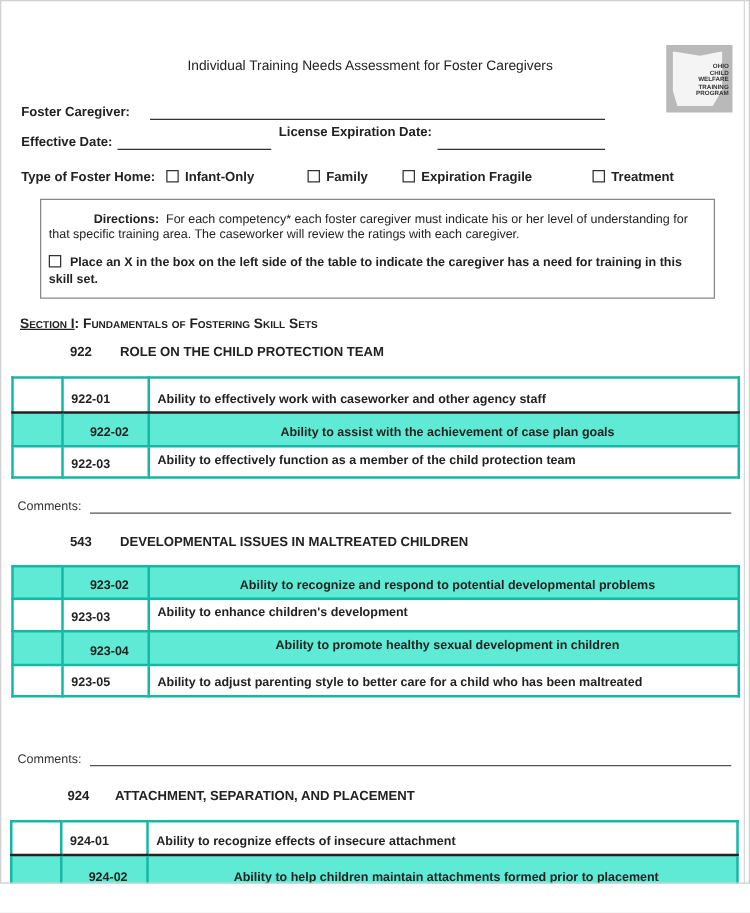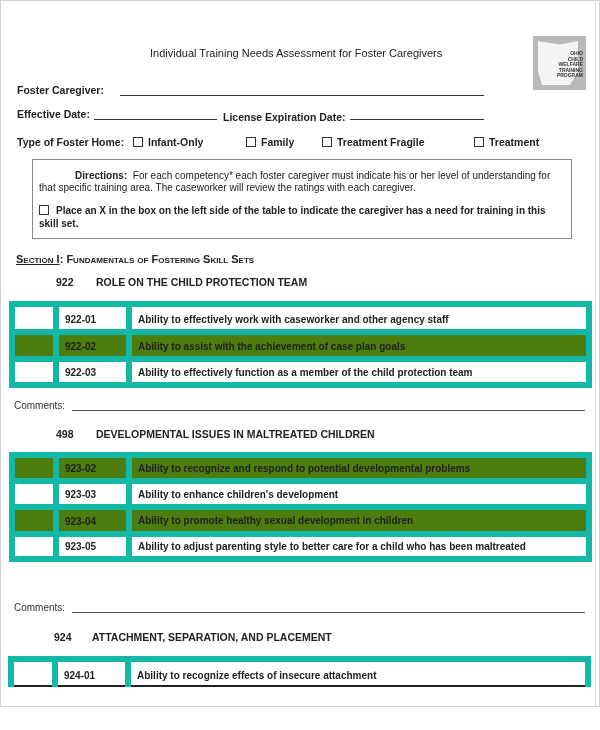--- a/index.html
+++ b/index.html
@@ -43,22 +43,22 @@
     .dir2 { left: 39px; top: 204px; font-size: 10px; line-height: 13px; white-space: normal; width: 528px; font-weight: bold; }
     .sec { left: 16px; top: 253px; font-size: 11px; font-weight: bold; }
     .sec .u { text-decoration: underline; }
     .sc { font-variant: small-caps; }
     .cat { font-size: 10.5px; font-weight: bold; }
     .cat .num { display: inline-block; width: 40px; padding-left: 40px; }
     table.comp {
       position: absolute; left: 9px; width: 583px; border-collapse: collapse;
       font-size: 10px; font-weight: bold;
     }
-    table.comp td { border: 6px solid #14b8a6; padding: 0; vertical-align: bottom; }
-    table.comp tr.shaded td { background: #4d7c0f; }
+    table.comp td { border: 2px solid #14b8a6; padding: 0; vertical-align: bottom; }
+    table.comp tr.shaded td { background: #5eead4; text-align: center; }
     table.comp tr.thick td { border-bottom: 2px solid #222; }
     td.box { width: 38px; }
     td.code { width: 61px; padding-left: 6px !important; padding-bottom: 4px !important; }
     td.desc { padding-left: 6px !important; padding-bottom: 4px !important; }
     td.desc.top { vertical-align: top; padding-top: 5px !important; }
     .comments { font-size: 10px; color: #333; }
     .cut { position: absolute; left: 0; top: 707px; width: 600px; height: 23px; background: #fff; }
   </style>
 </head>
 <body>
@@ -78,32 +78,32 @@
     <div>TRAINING</div>
     <div>PROGRAM</div>
   </div>
 </div>
 
 <div class="abs lbl" style="left:17px; top:84px;">Foster Caregiver:</div>
 <div class="uline" style="left:120px; top:95px; width:364px;"></div>
 
 <div class="abs lbl" style="left:17px; top:108px;">Effective Date:</div>
 <div class="uline" style="left:94px; top:119px; width:123px;"></div>
-<div class="abs lbl" style="left:223px; top:111px;">License Expiration Date:</div>
+<div class="abs lbl" style="left:223px; top:100px;">License Expiration Date:</div>
 <div class="uline" style="left:350px; top:119px; width:134px;"></div>
 
 <div class="abs lbl" style="left:17px; top:136px;">Type of Foster Home:</div>
 <div class="abs lbl" style="left:133px; top:136px;">
   <span class="cb"></span><span>Infant-Only</span>
 </div>
 <div class="abs lbl" style="left:246px; top:136px;">
   <span class="cb"></span><span>Family</span>
 </div>
 <div class="abs lbl" style="left:322px; top:136px;">
-  <span class="cb"></span><span>Treatment Fragile</span>
+  <span class="cb"></span><span>Expiration Fragile</span>
 </div>
 <div class="abs lbl" style="left:474px; top:136px;">
   <span class="cb"></span><span>Treatment</span>
 </div>
 
 <div class="dirbox"></div>
 <div class="abs dir1">
   <span class="bold">Directions:</span>&nbsp;
   <span>For each competency* each foster caregiver must indicate his or her level of understanding for that specific training area.  The caseworker will review the ratings with each caregiver.</span>
 </div>
@@ -134,21 +134,21 @@
     <td class="box"></td>
     <td class="code">922-03</td>
     <td class="desc top">Ability to effectively function as a member of the child protection team</td>
   </tr>
 </tbody>
   </table>
 <div class="abs comments" style="left:14px; top:400px;">Comments:</div>
 <div class="uline" style="left:72px; top:410px; width:513px; background:#555;"></div>
 
 <div class="abs cat" style="left:16px; top:428px;">
-  <span class="num">498</span><span>DEVELOPMENTAL ISSUES IN MALTREATED CHILDREN</span>
+  <span class="num">543</span><span>DEVELOPMENTAL ISSUES IN MALTREATED CHILDREN</span>
 </div>
 <table class="comp" style="top:452px;">
   <tbody>
   <tr class="shaded" style="height:26px;">
     <td class="box"></td>
     <td class="code">923-02</td>
     <td class="desc">Ability to recognize and respond to potential developmental problems</td>
   </tr>
   <tr style="height:26px;">
     <td class="box"></td>
@@ -173,17 +173,22 @@
 <div class="abs cat" style="left:14px; top:631px;">
   <span class="num" style="width:38px;">924</span><span>ATTACHMENT, SEPARATION, AND PLACEMENT</span>
 </div>
 <table class="comp" style="top:656px; left:8px;">
   <tbody>
       <tr class="thick" style="height:27px;">
     <td class="box"></td>
     <td class="code">924-01</td>
     <td class="desc">Ability to recognize effects of insecure attachment</td>
   </tr>
+  <tr class="shaded" style="height:30px;">
+    <td class="box"></td>
+    <td class="code" style="vertical-align:top; padding-top:12px;">924-02</td>
+    <td class="desc top" style="padding-top:12px !important;">Ability to help children maintain attachments formed prior to placement</td>
+  </tr>
 </tbody>
   </table>
 
 <div class="cut"></div>
 <div class="bottomline"></div>
 
 </body></html>

